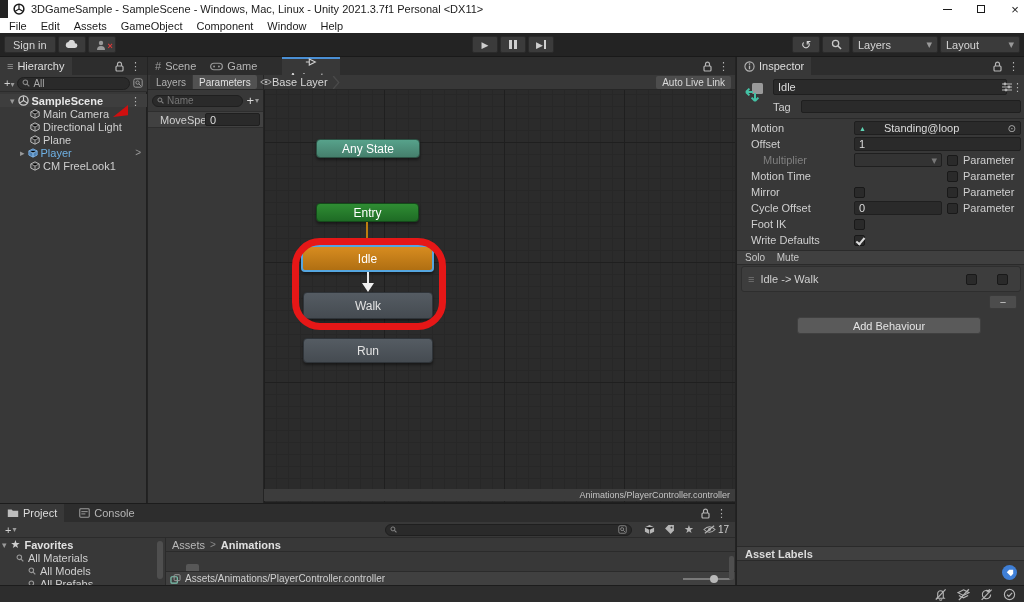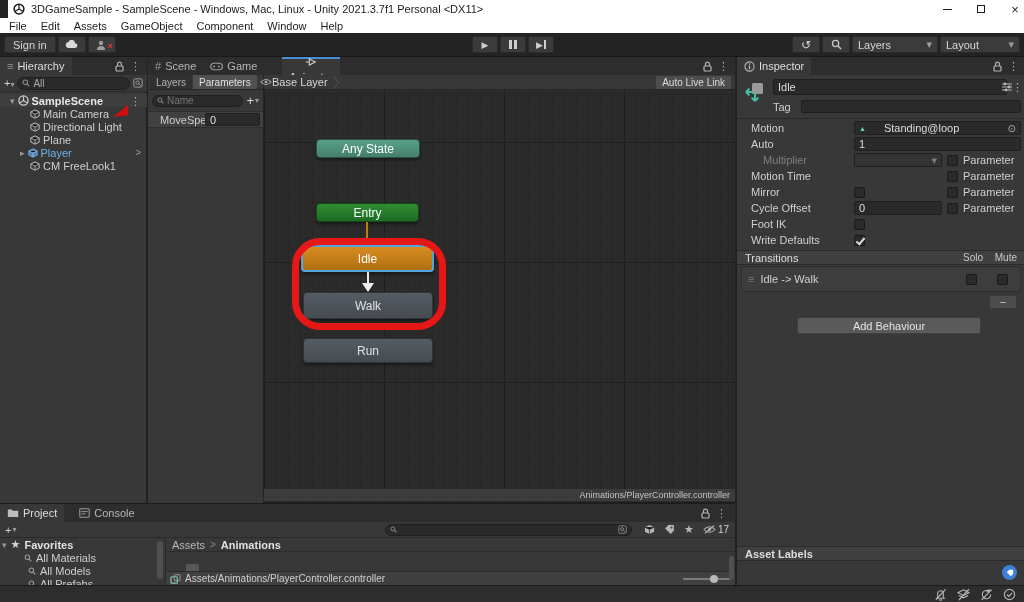--- a/index.html
+++ b/index.html
@@ -427,21 +427,21 @@
 
     <div class="insp-row" style="top:63px;">
       <span class="insp-label">Motion</span>
       <div class="field" style="position:absolute;left:117px;width:167px;height:14px;gap:18px;">
         <span style="color:#5fd3b4;font-size:7px;">▲</span>
         <span style="flex:1;">Standing@loop</span>
         <span style="color:#b0b0b0;font-size:10px;">⊙</span>
       </div>
     </div>
     <div class="insp-row" style="top:79px;">
-      <span class="insp-label">Auto</span>
+      <span class="insp-label">Offset</span>
       <div class="field" style="position:absolute;left:117px;width:167px;height:14px;">
           <span>1</span>
         </div>
     </div>
     <div class="insp-row" style="top:95px;">
       <span class="insp-label" style="left:26px;color:#7f7f7f;">Multiplier</span>
       <div class="field" style="position:absolute;left:117px;width:88px;height:14px;background:#333;justify-content:flex-end;">
           <span style="color:#777;">▾</span>
         </div>
       <div class="checkbox" style="position:absolute;left:210px;"></div>
@@ -469,21 +469,20 @@
     <div class="insp-row" style="top:159px;">
       <span class="insp-label">Foot IK</span>
       <div class="checkbox" style="position:absolute;left:117px;"></div>
     </div>
     <div class="insp-row" style="top:175px;">
       <span class="insp-label">Write Defaults</span>
       <div class="checkbox checked" style="position:absolute;left:117px;"></div>
     </div>
 
     <div class="abs row" style="left:0;top:193px;width:288px;height:15px;background:#404040;border-top:1px solid #2a2a2a;border-bottom:1px solid #2a2a2a;padding:0 8px;">
-      <span style="flex:1;color:#dcdcdc;">Transitions</span>
       <span style="width:28px;font-size:10px;">Solo</span>
       <span style="width:26px;font-size:10px;text-align:right;">Mute</span>
     </div>
     <div class="abs" style="left:4px;top:209px;width:280px;height:26px;background:#3d3d3d;border:1px solid #2e2e2e;border-radius:3px;">
       <div class="row" style="height:24px;padding:0 6px;gap:6px;">
         <span style="color:#777;">≡</span>
         <span style="flex:1;color:#cfcfcf;">Idle -&gt; Walk</span>
         <div class="checkbox" style="margin-right:14px;"></div>
         <div class="checkbox" style="margin-right:6px;"></div>
       </div>
@@ -582,21 +581,21 @@
         </span>
       </div>
     </div>
 
     <div class="abs" style="left:0;top:34px;width:156px;bottom:0;">
       <div class="hier-row" style="padding-left:2px;gap:4px;">
         <span style="color:#9a9a9a;font-size:9px;">▾</span>
         <span style="color:#cfcfcf;">★</span>
         <span style="font-weight:bold;color:#e0e0e0;">Favorites</span>
       </div>
-      <div class="hier-row" style="padding-left:24px;gap:4px;">
+      <div class="hier-row" style="padding-left:16px;gap:4px;">
         <span>
             <svg width="8" height="8" viewBox="0 0 12 12">
               <circle cx="5" cy="5" r="3.4" fill="none" stroke="#9a9a9a" stroke-width="1.6"></circle>
               <path d="M7.6 7.6 L11 11" stroke="#9a9a9a" stroke-width="1.8"></path>
             </svg>
           </span>
         <span>All Materials</span>
       </div>
       <div class="hier-row" style="padding-left:28px;gap:4px;">
         <span>

